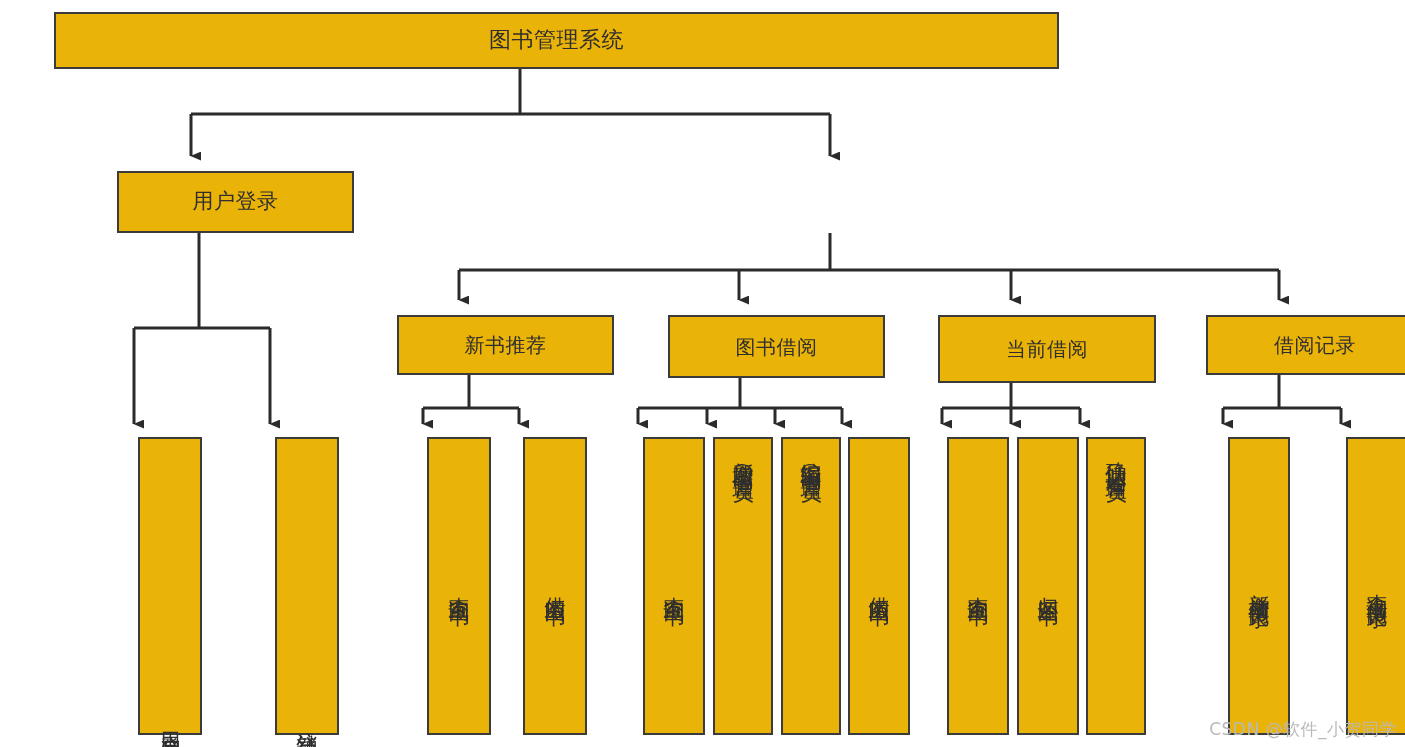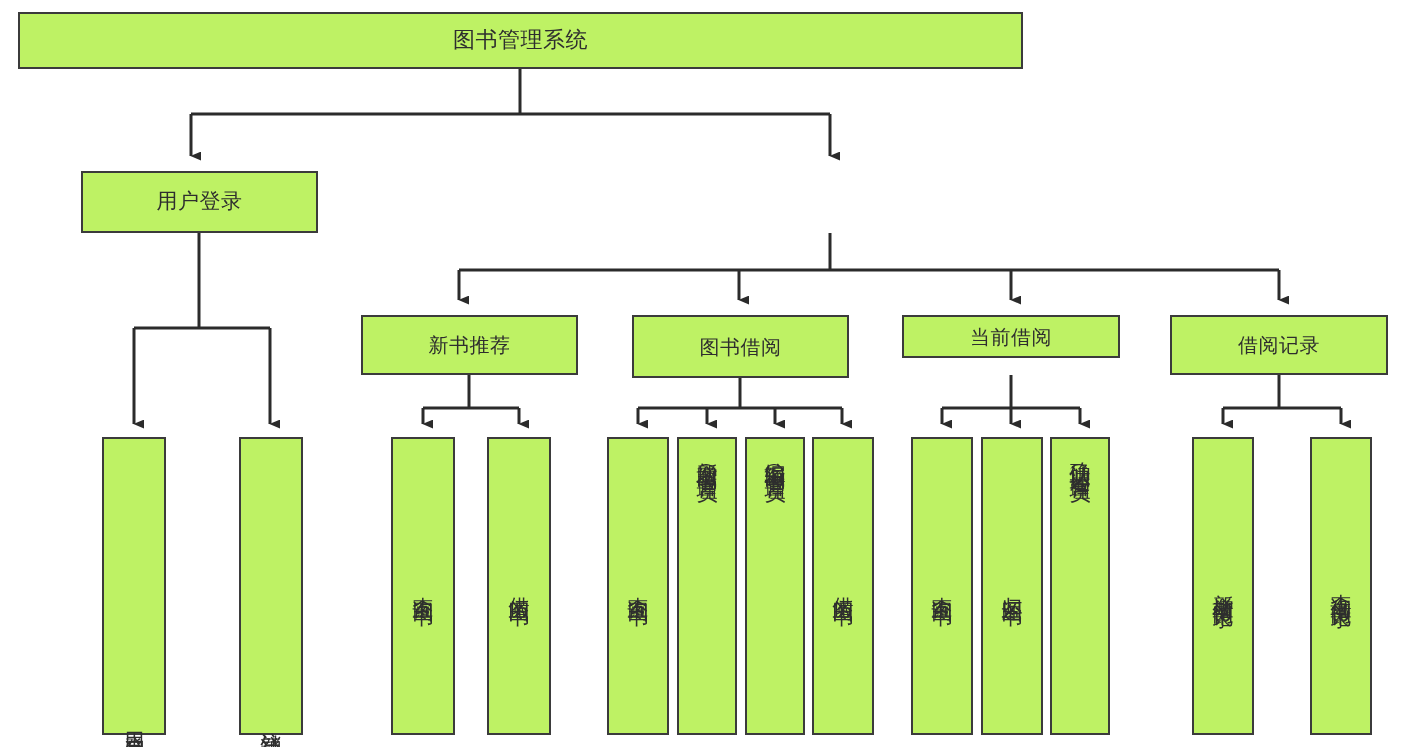--- a/index.html
+++ b/index.html
@@ -21,25 +21,26 @@
   svg.diagram-canvas {
     position: absolute;
     left: 0;
     top: 0;
     width: 1405px;
     height: 747px;
   }
   .node-box {
     position: absolute;
     box-sizing: border-box;
-    background: #bef264;
+    background: #eab308;
     border: 2px solid #3b3b3b;
     display: flex;
     align-items: center;
     justify-content: center;
+    margin-left: 36px;
   }
   .node-label-h {
     font-size: 21px;
     color: #2e2e2e;
     line-height: 1.2;
     white-space: nowrap;
     letter-spacing: 0.5px;
   }
   .node-box.root .node-label-h { font-size: 22px; }
   .node-box.level2 .node-label-h { font-size: 21px; }
@@ -133,21 +134,21 @@
   <div class="node-box level2" style="left:81px; top:171px; width:237px; height:62px;">
     <span class="node-label-h">用户登录</span>
   </div>
 
   <div class="node-box level3" style="left:361px; top:315px; width:217px; height:60px;text-align:right;">
     <span class="node-label-h">新书推荐</span>
   </div>
   <div class="node-box level3" style="left:632px; top:315px; width:217px; height:63px;">
     <span class="node-label-h">图书借阅</span>
   </div>
-  <div class="node-box level3" style="left:902px; top:315px; width:218px; height:43px;">
+  <div class="node-box level3" style="left:902px; top:315px; width:218px; height:68px;">
     <span class="node-label-h">当前借阅</span>
   </div>
   <div class="node-box level3" style="left:1170px; top:315px; width:218px; height:60px;">
     <span class="node-label-h">借阅记录</span>
   </div>
 
   <div class="node-box leaf align-bottom" style="left:102px; top:437px; width:64px; height:298px;">
     <span class="node-label-v">用户登录</span>
   </div>
   <div class="node-box leaf align-bottom" style="left:239px; top:437px; width:64px; height:298px;">
@@ -184,14 +185,15 @@
     <span class="node-label-v">确认归还（管理员）</span>
   </div>
 
   <div class="node-box leaf" style="left:1192px; top:437px; width:62px; height:298px;">
     <span class="node-label-v">新增借阅记录</span>
   </div>
   <div class="node-box leaf" style="left:1310px; top:437px; width:62px; height:298px;">
     <span class="node-label-v">查询借阅记录</span>
   </div>
 
+  <div class="watermark">CSDN @软件_小贺同学</div>
 
 </div>
 
 </body></html>

